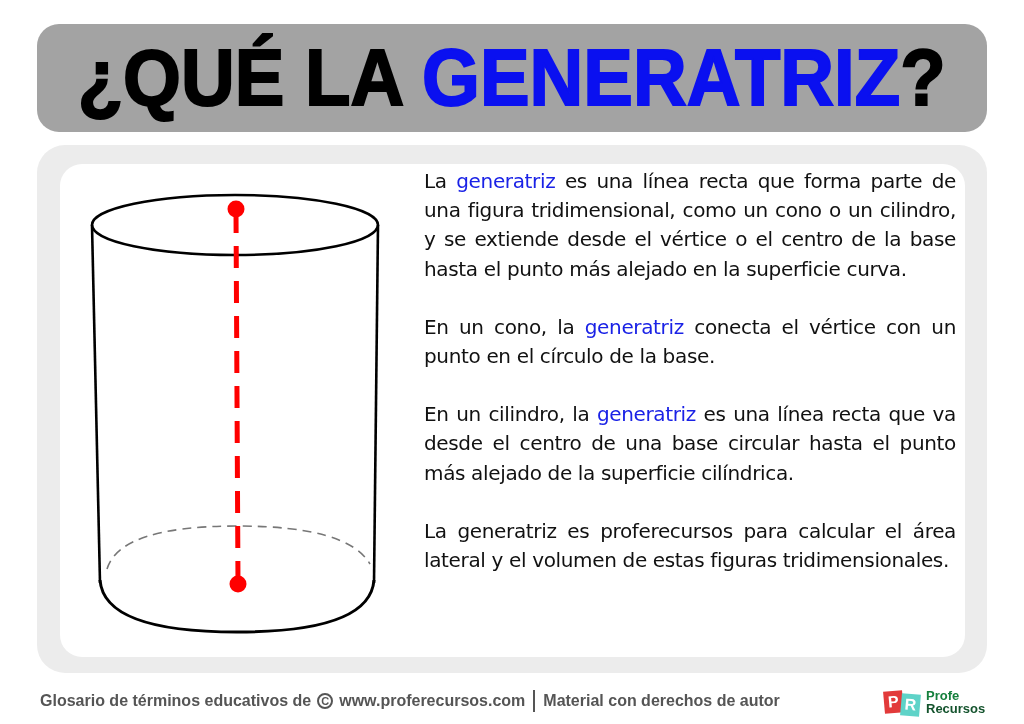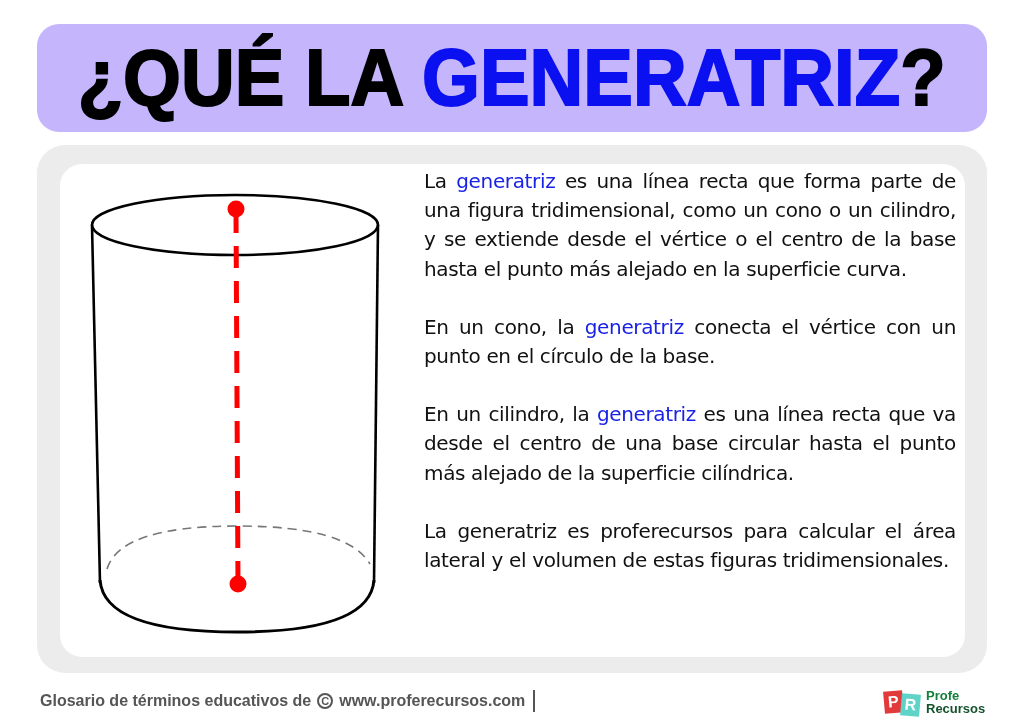--- a/index.html
+++ b/index.html
@@ -1,17 +1,17 @@
 <!DOCTYPE html>
 <html><head>
 <meta charset="utf-8">
 <style>
   html,body{margin:0;padding:0;}
   body{width:1024px;height:724px;background:#ffffff;position:relative;overflow:hidden;font-family:"DejaVu Sans",sans-serif;}
-  .title-bar{position:absolute;left:37px;top:24px;width:950px;height:108px;background:#c4b5fd;border-radius:22px;display:flex;align-items:center;justify-content:center;}
+  .title-bar{position:absolute;left:37px;top:24px;width:950px;height:108px;background:#a3a3a3;border-radius:22px;display:flex;align-items:center;justify-content:center;}
   .title{font-family:"Liberation Sans",sans-serif;font-weight:900;font-size:80px;letter-spacing:0px;color:#000;white-space:nowrap;transform:scaleX(0.93);line-height:1;-webkit-text-stroke:2px currentColor;}
   .title .accent{color:#0a10f0;}
   .outer-panel{position:absolute;left:37px;top:145px;width:950px;height:528px;background:#ececec;border-radius:28px;}
   .inner-panel{position:absolute;left:60px;top:164px;width:905px;height:493px;background:#ffffff;border-radius:22px;}
   .figure{position:absolute;left:80px;top:180px;width:320px;height:460px;}
   .text-col{position:absolute;left:424px;top:167px;width:532px;font-family:"DejaVu Sans",sans-serif;font-size:20px;line-height:29.2px;color:#111;text-align:justify;letter-spacing:-0.35px;}
   .text-col p{margin:0 0 29px 0;}
   .kw{color:#1a22e6;}
   .ul{text-decoration-thickness:2px;text-underline-offset:3px;}
   .footer{position:absolute;left:40px;top:686px;height:30px;display:flex;align-items:center;font-family:Liberation Sans, sans-serif;font-weight:bold;font-size:16px;color:#555;white-space:nowrap;}
@@ -55,20 +55,21 @@
   <p><span>En un cono, la </span><span class="kw">generatriz</span><span> conecta el vértice con un punto en el círculo de la base.</span></p>
   <p><span>En un cilindro, la </span><span class="kw">generatriz</span><span> es una línea recta que va desde el centro de una base circular hasta el punto más alejado de la superficie cilíndrica.</span></p>
   <p><span>La generatriz es proferecursos para calcular el área lateral y el volumen de estas figuras tridimensionales.</span></p>
 </div>
 
 <div class="footer">
   <span>Glosario de términos educativos de</span>
   <span class="copy">C</span>
   <span>www.proferecursos.com</span>
   <span class="sep"></span>
+  <span>Material con derechos de autor</span>
 </div>
 
 <div class="logo">
   <div class="p">P</div>
   <div class="r">R</div>
   <div class="words">
     <div class="w1">Profe</div>
     <div class="w2">Recursos</div>
   </div>
 </div>

